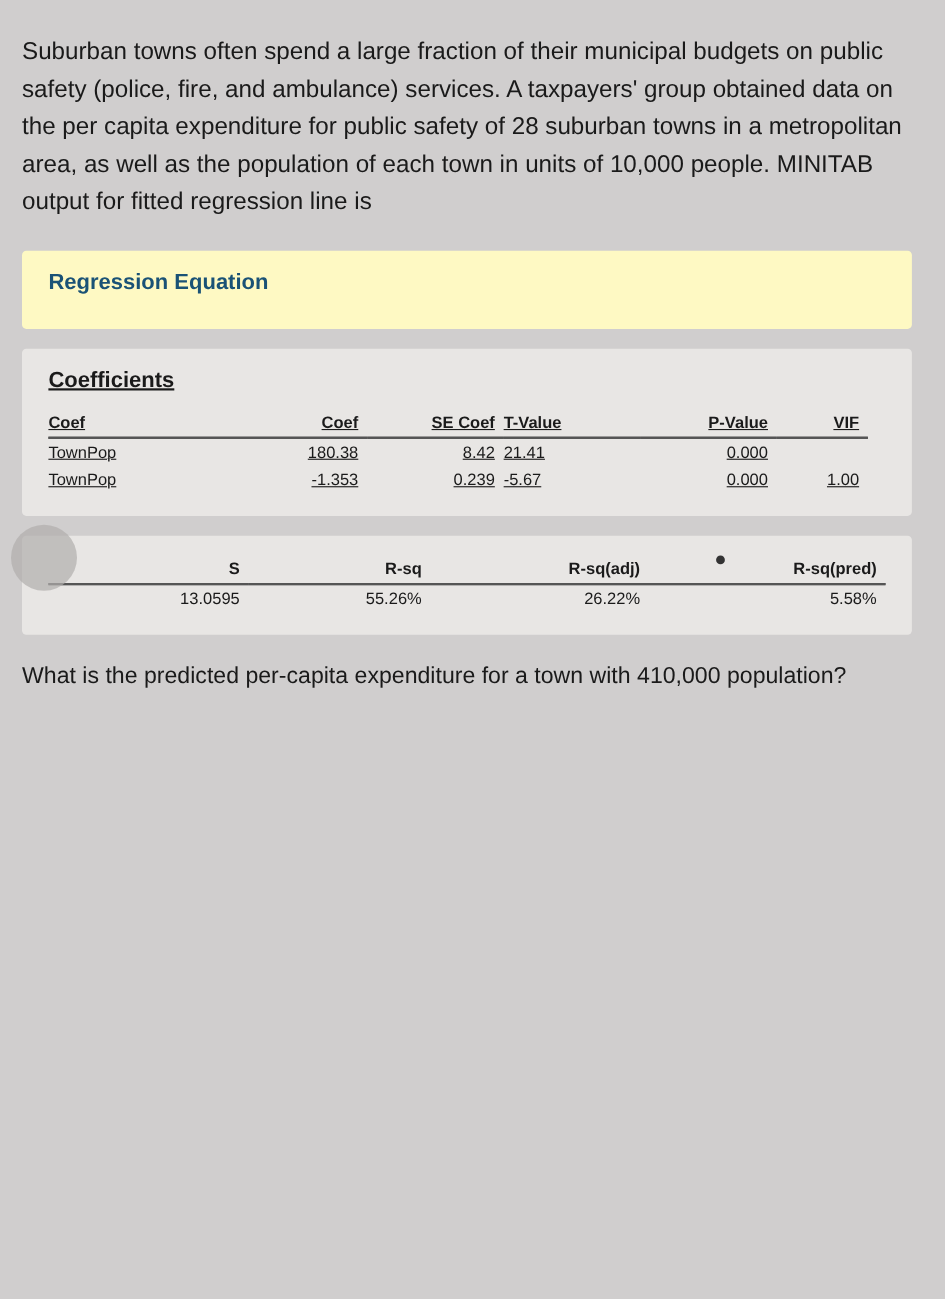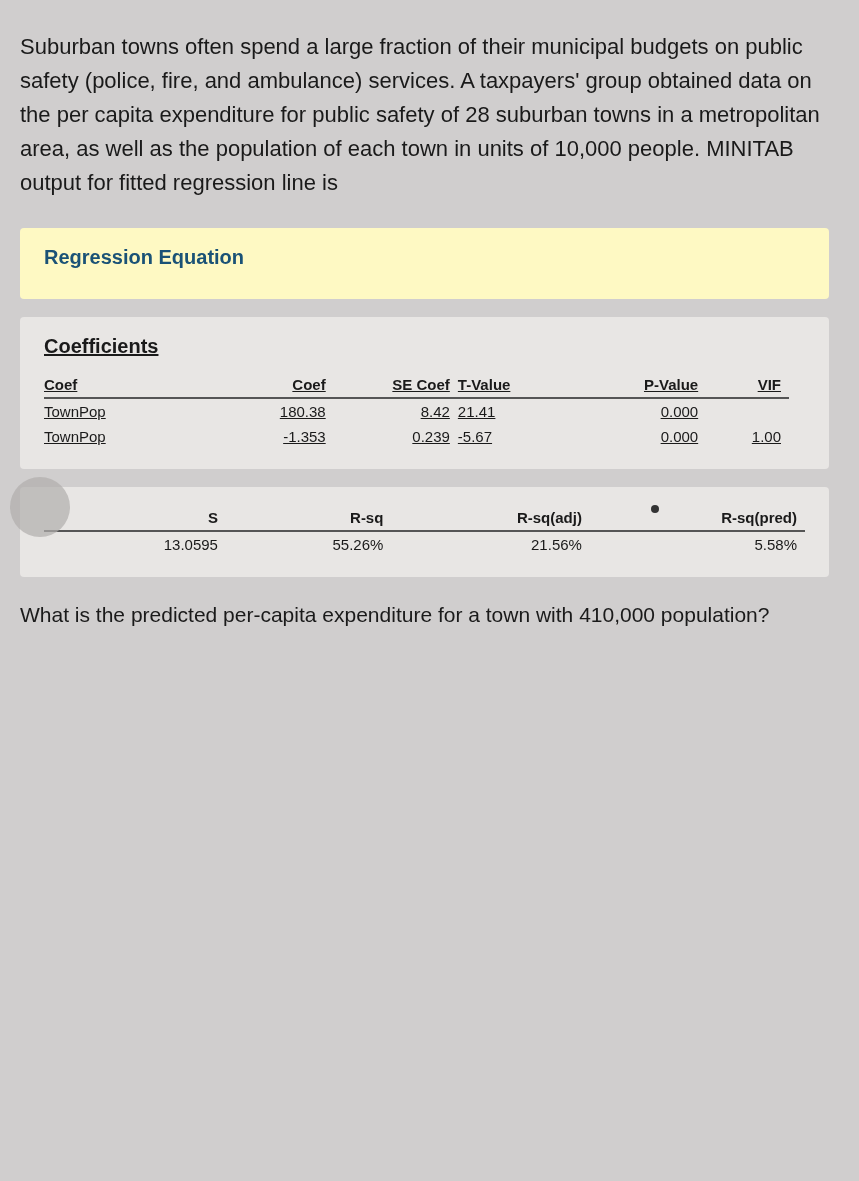--- a/index.html
+++ b/index.html
@@ -261,20 +261,20 @@
         <th>S</th>
         <th>R-sq</th>
         <th>R-sq(adj)</th>
         <th>R-sq(pred)</th>
       </tr>
     </thead>
     <tbody>
       <tr>
         <td>13.0595</td>
         <td>55.26%</td>
-        <td>21.56%</td>
+        <td>26.22%</td>
         <td>5.58%</td>
       </tr>
     </tbody>
   </table>
 </div>
 
 <p class="question-text">What is the predicted per-capita expenditure for a town with 410,000 population?</p>
 
 </body></html>

